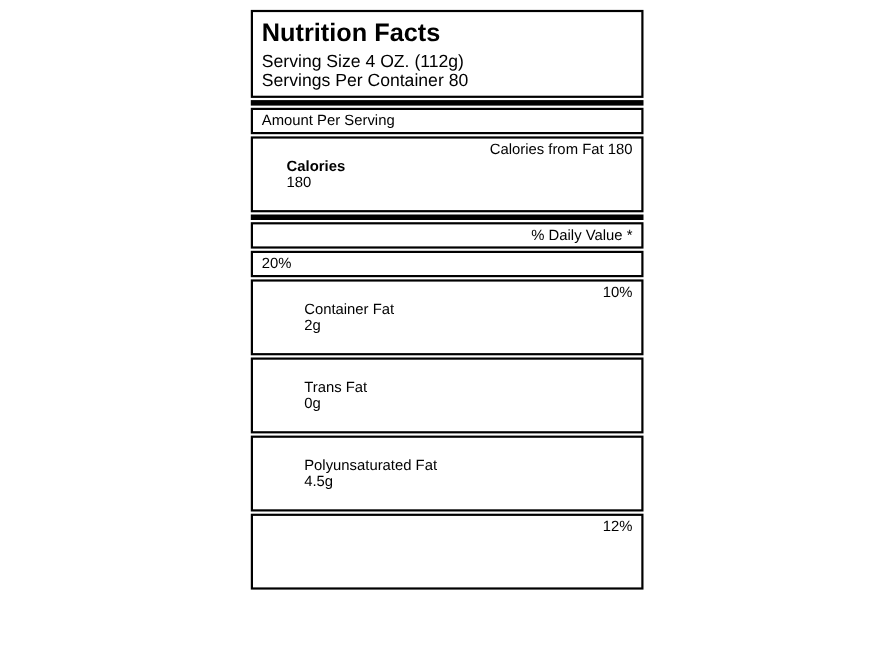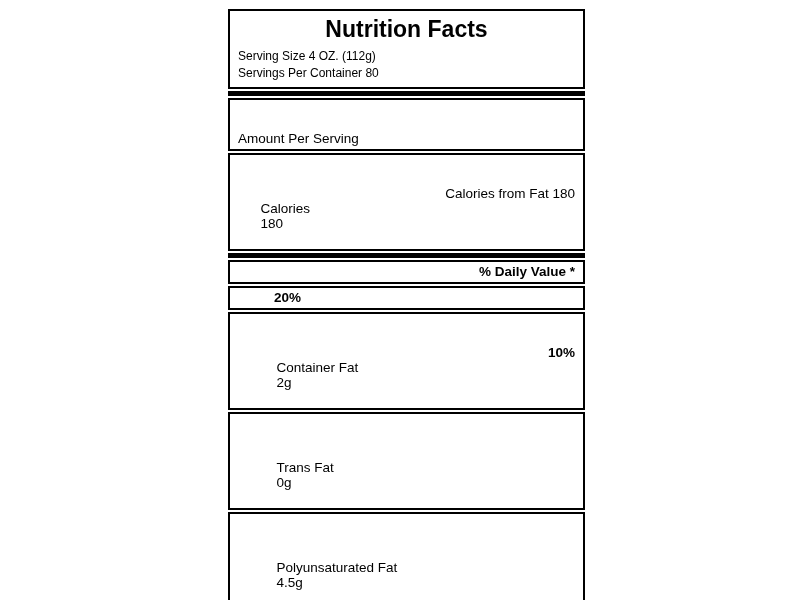--- a/index.html
+++ b/index.html
@@ -19,50 +19,49 @@
     border: 2px solid #000000;
     background: #ffffff;
     margin-bottom: 2px;
   }
   .header-box {
     padding: 5px 8px 5px 8px;
   }
   .nf-title {
     font-size: 23px;
     font-weight: 700;
-    text-align: center;
     line-height: 27px;
     letter-spacing: 0px;
     margin-bottom: 5px;
   }
   .serving-line {
-    font-size: 12px;
+    font-size: 16px;
     line-height: 17px;
   }
   .thick-bar {
     height: 5px;
     background: #000000;
     margin-bottom: 2px;
   }
   .row {
     border: 2px solid #000000;
     background: #ffffff;
     margin-bottom: 2px;
     padding: 2px 8px 3px 8px;
     font-size: 13.5px;
     line-height: 15px;
     display: flex;
     justify-content: space-between;
     align-items: baseline;
     min-height: 24px;
   }
-  .row .left { white-space: pre-wrap; margin-top: 29px; }
+  .row .left { white-space: pre-wrap; }
   .row.sub { padding-left: 24px; }
-  .bold { font-weight: 400; }
-  .dv { font-weight: 700; text-align: right; margin-left: 36px; }
+  .bold { font-weight: 700; }
+  .dv { font-weight: 400; text-align: right; }
   .dv-header-row { justify-content: flex-end; }
 </style>
 </head>
 <body>
 
 <div class="nf-label">
 
   <div class="box header-box">
     <div class="nf-title">Nutrition Facts</div>
     <div class="serving-line">Serving Size 4 OZ. (112g)</div>

